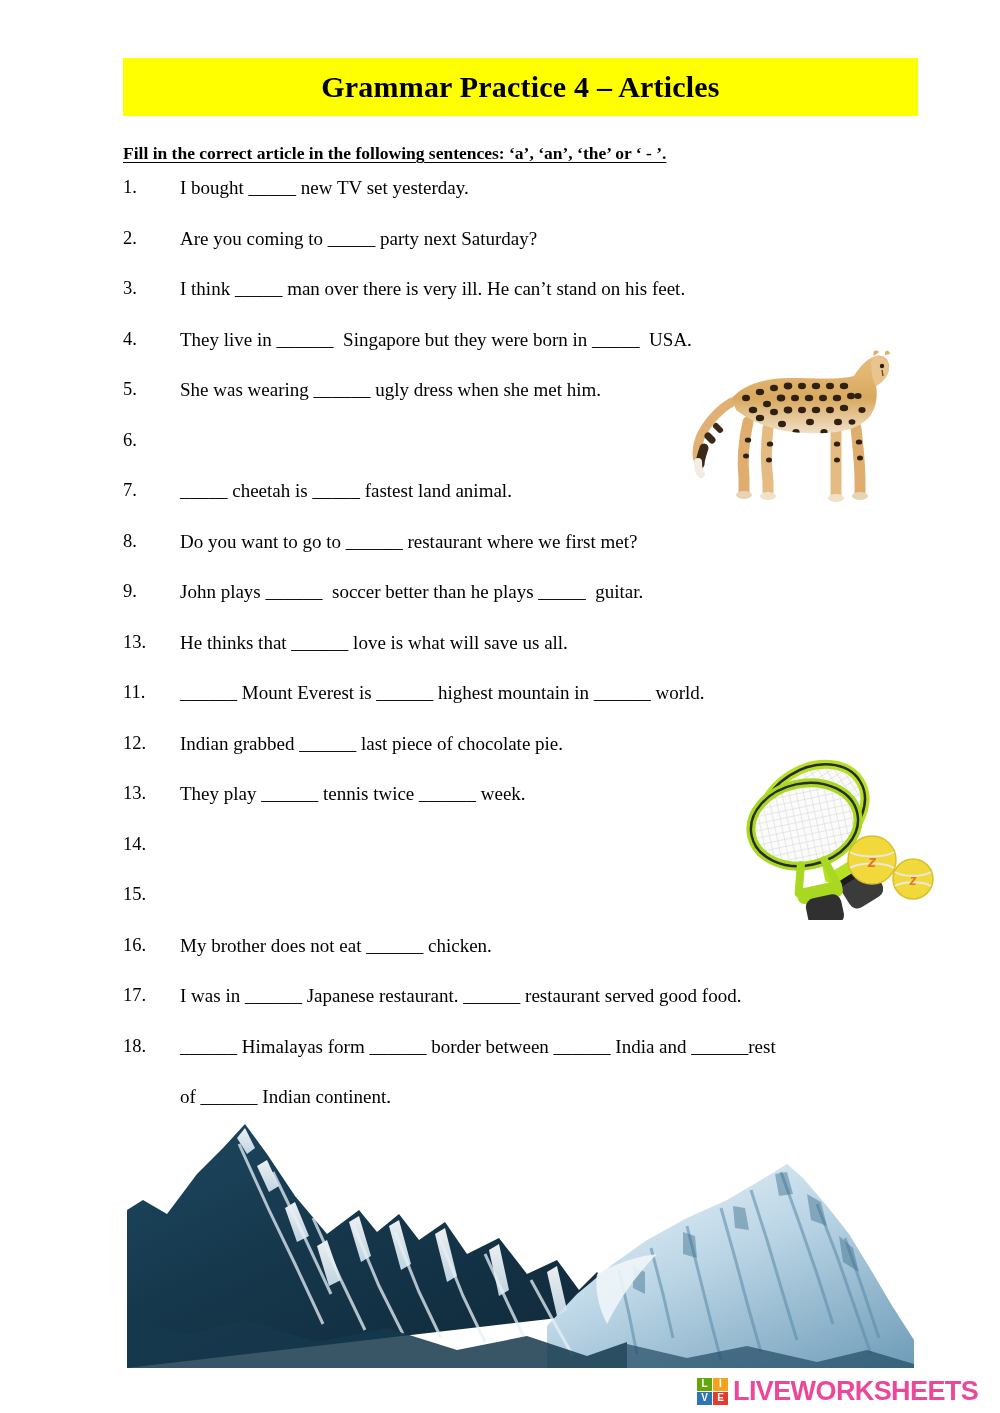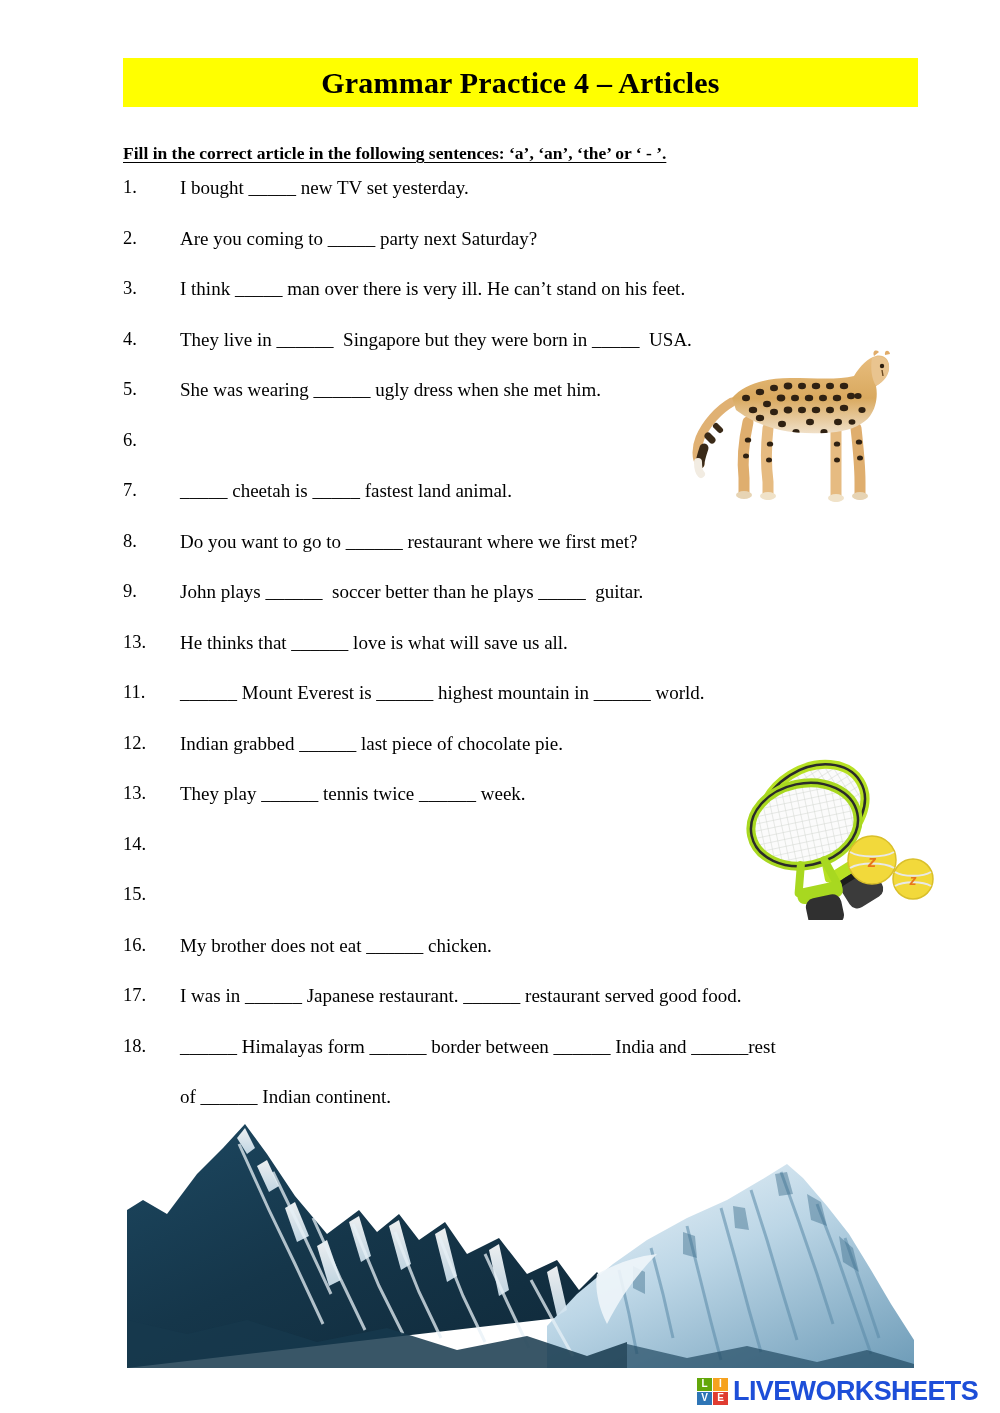--- a/index.html
+++ b/index.html
@@ -15,21 +15,21 @@
     color: #000000;
     overflow: hidden;
   }
 
   
   #title-banner {
     position: absolute;
     left: 123px;
     top: 58px;
     width: 795px;
-    height: 49px;
+    height: 58px;
     background: #FFFF00;
     display: flex;
     align-items: center;
     justify-content: center;
   }
   #title-text {
     font-family: "Liberation Serif", serif;
     font-weight: bold;
     font-size: 30px;
     letter-spacing: 0.2px;
@@ -140,21 +140,21 @@
   }
   .tile-l { background: #63A70A; }
   .tile-i { background: #F6A21E; }
   .tile-v { background: #2E75B6; }
   .tile-e { background: #E03C31; }
   #logo-wordmark {
     font-family: "Liberation Sans", sans-serif;
     font-weight: bold;
     font-size: 27px;
     letter-spacing: -0.6px;
-    color: #1d4ed8;
+    color: #ec4899;
     line-height: 1;
   }
 </style>
 </head>
 <body>
 
 <div id="title-banner">
   <div id="title-text">Grammar Practice 4 – Articles</div>
 </div>
 

